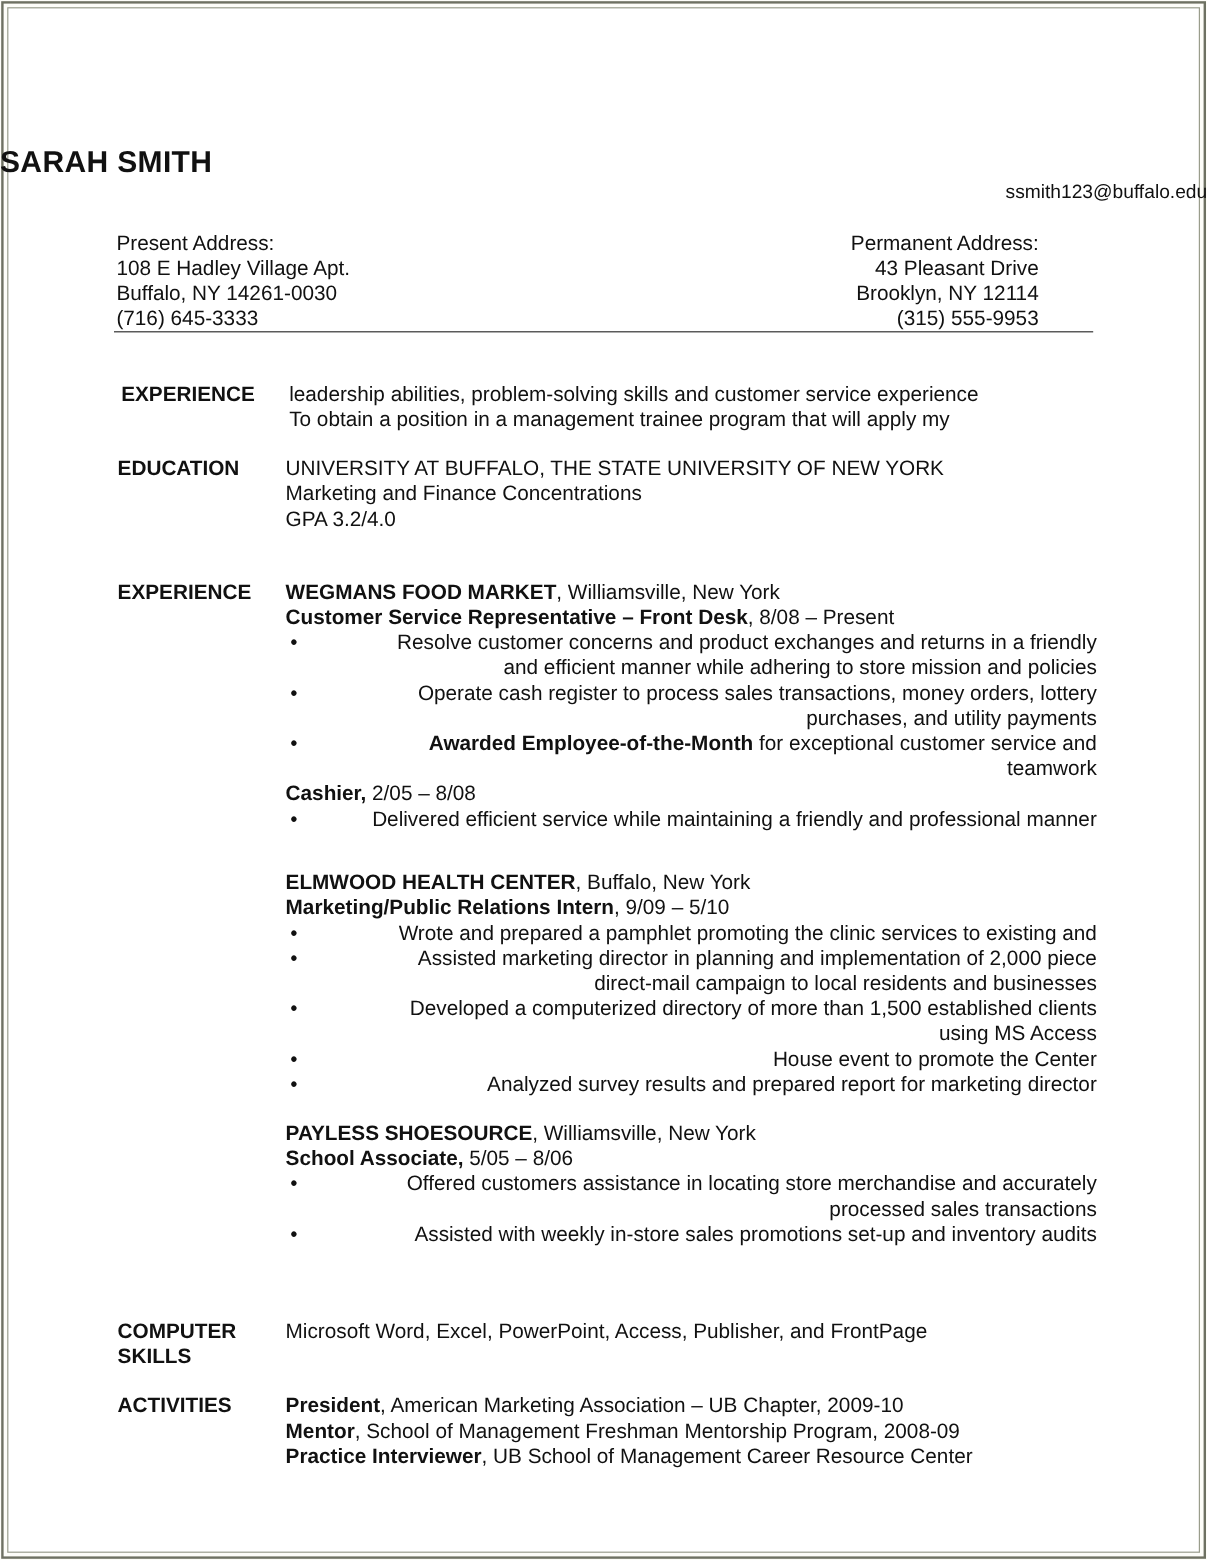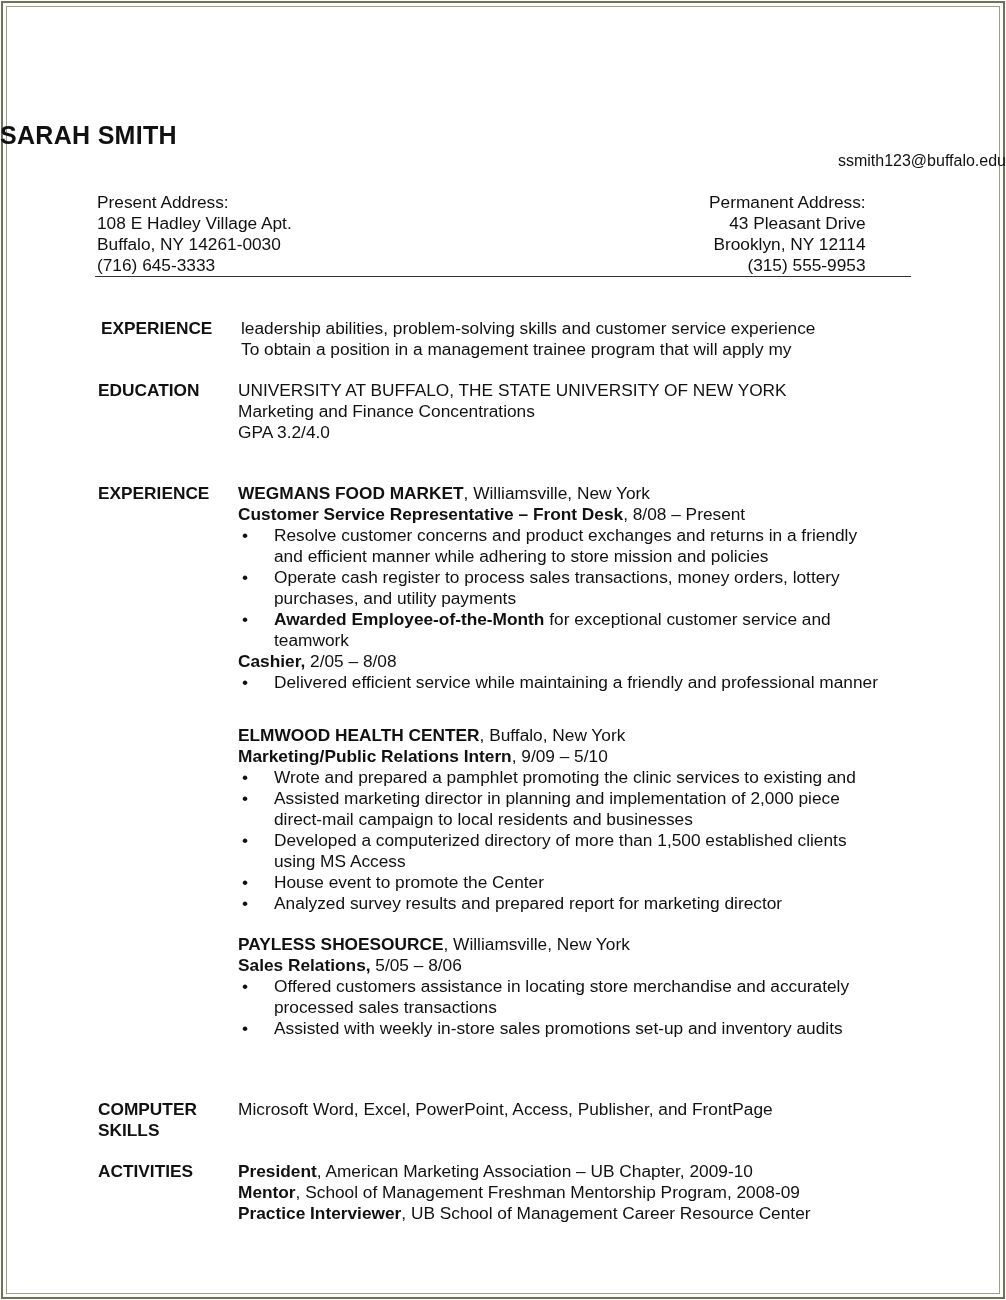--- a/index.html
+++ b/index.html
@@ -42,21 +42,21 @@
   .label {
     position: absolute; left: 98px; font-weight: bold; white-space: nowrap;
   }
   .content { position: absolute; left: 238px; width: 680px; }
   .line { white-space: nowrap; height: 21px; }
   .b { font-weight: bold; }
   .bullet-item { position: relative; padding-left: 36px; width: 640px; }
   .bullet-item .dot {
     position: absolute; left: 1px; top: 0; width: 12px; text-align: center;
   }
-  .bullet-item .text { display: block; }
+  .bullet-item .text { display: block; text-align: right; }
 </style>
 </head>
 <body>
 
 <div class="frame-outer"></div>
 <div class="frame-inner"></div>
 
 <div class="page">
 
   <div class="name">SARAH SMITH</div>
@@ -146,21 +146,21 @@
           <span class="text line">House event to promote the Center</span>
         </div>
         <div class="bullet-item">
           <span class="dot">•</span>
           <span class="text line">Analyzed survey results and prepared report for marketing director</span>
         </div>
       </div>
 
       <div style="margin-top:20px;">
         <div class="line"><span class="b">PAYLESS SHOESOURCE</span><span>, Williamsville, New York</span></div>
-        <div class="line"><span class="b">Sales Relations,</span><span> 5/05 – 8/06</span></div>
+        <div class="line"><span class="b">School Associate,</span><span> 5/05 – 8/06</span></div>
         <div class="bullet-item">
           <span class="dot">•</span>
           <span class="text line">Offered customers assistance in locating store merchandise and accurately</span>
           <span class="text line">processed sales transactions</span>
         </div>
         <div class="bullet-item">
           <span class="dot">•</span>
           <span class="text line">Assisted with weekly in-store sales promotions set-up and inventory audits</span>
         </div>
       </div>

